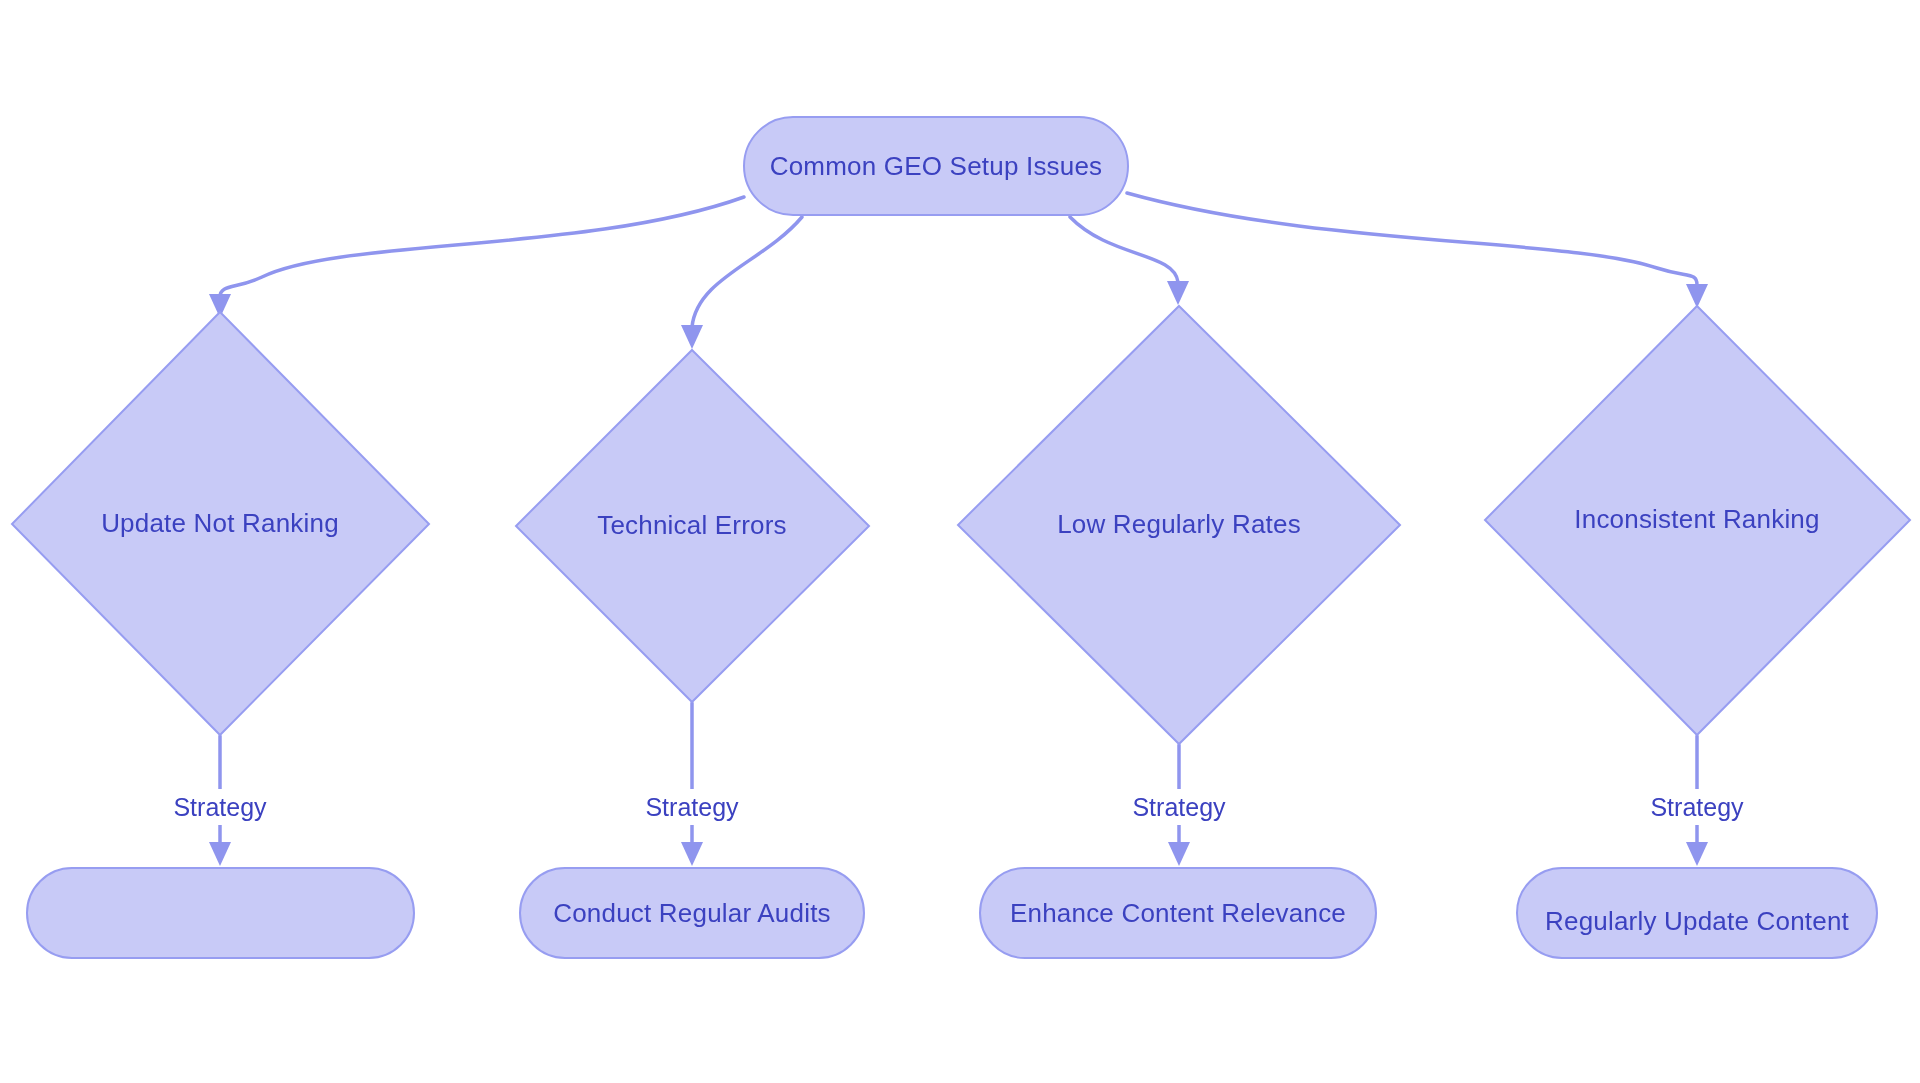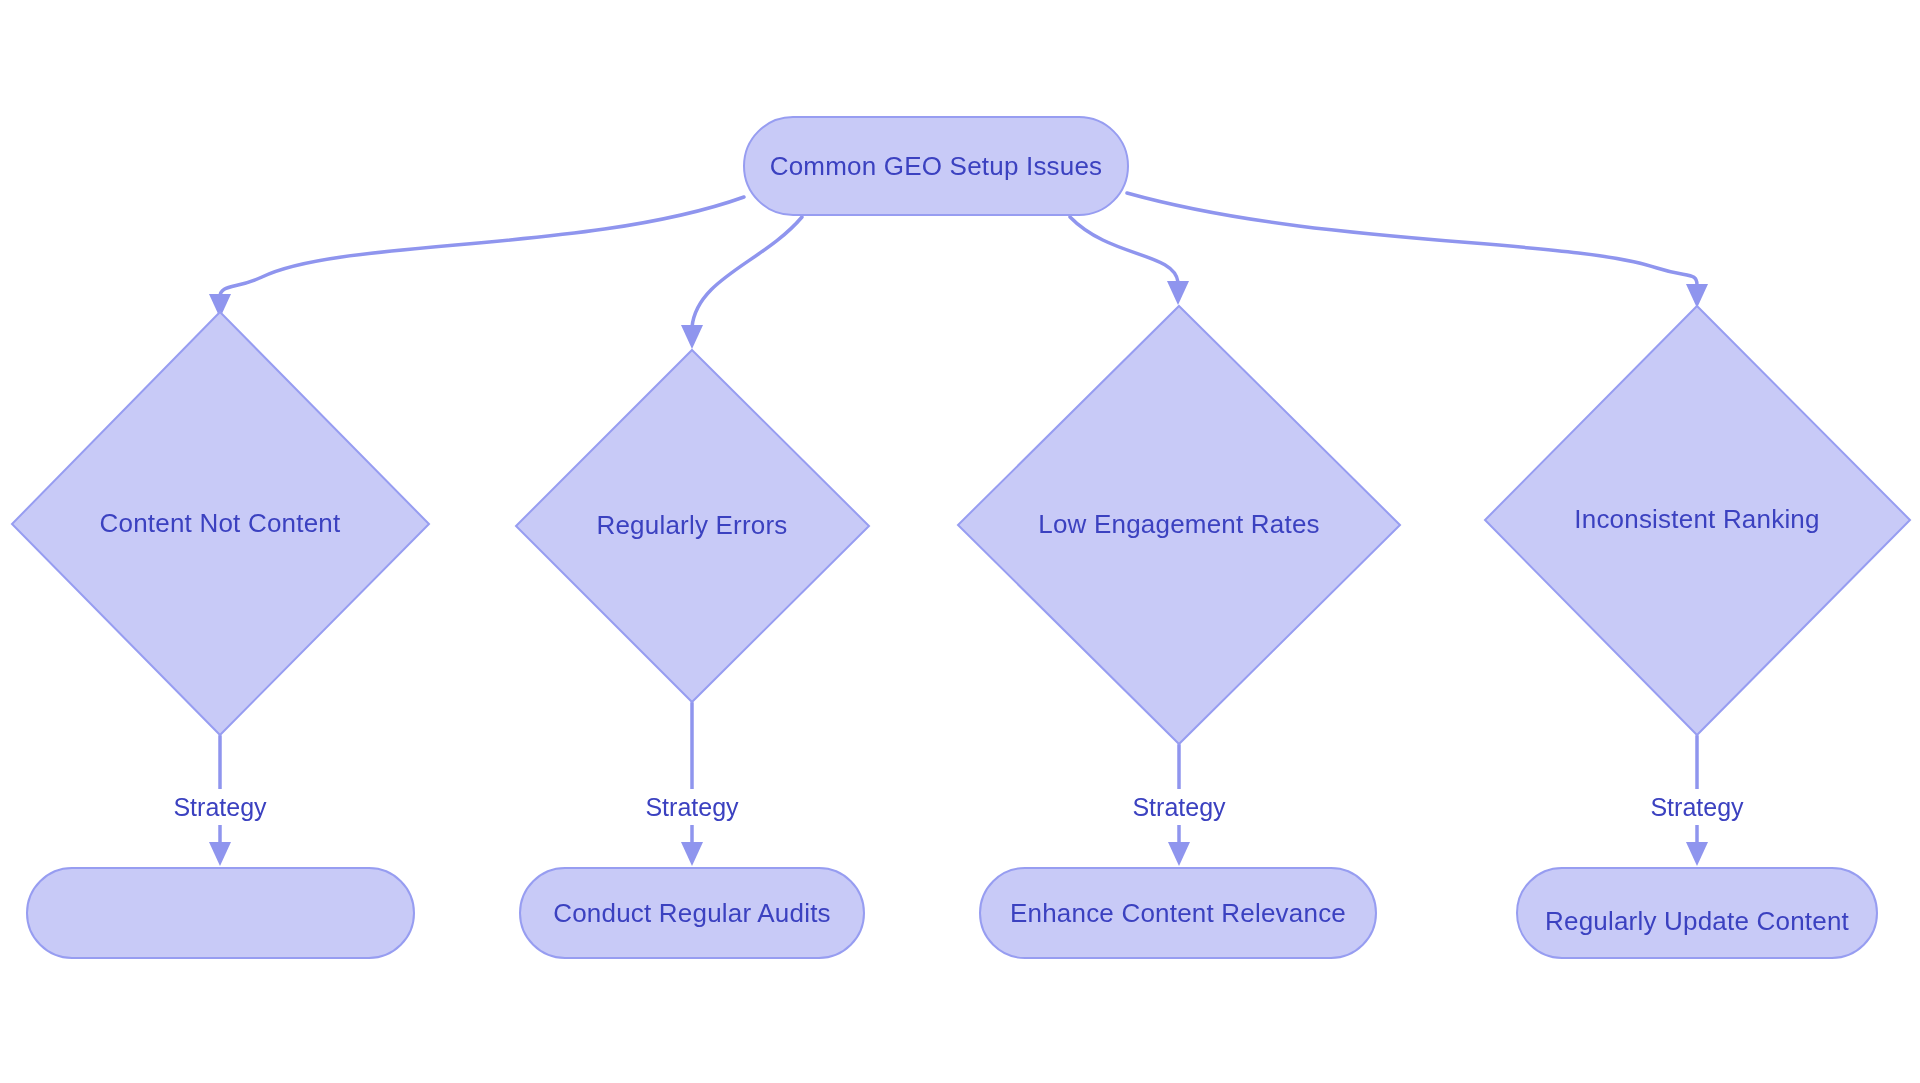--- a/index.html
+++ b/index.html
@@ -96,23 +96,23 @@
     <polygon class="shape" points="1697,306 1910,520 1697,735 1485,520"></polygon>
 
     <rect class="shape" x="27" y="868" width="387" height="90" rx="45" ry="45"></rect>
     <rect class="shape" x="520" y="868" width="344" height="90" rx="45" ry="45"></rect>
     <rect class="shape" x="980" y="868" width="396" height="90" rx="45" ry="45"></rect>
     <rect class="shape" x="1517" y="868" width="360" height="90" rx="45" ry="45"></rect>
   </svg>
 
   <div class="node-label" style="left:936px; top:167px;">Common GEO Setup Issues</div>
 
-  <div class="node-label" style="left:220px; top:524px;">Content Not Content</div>
-  <div class="node-label" style="left:692px; top:526px;">Regularly Errors</div>
-  <div class="node-label" style="left:1179px; top:525px;">Low Engagement Rates</div>
+  <div class="node-label" style="left:220px; top:524px;">Update Not Ranking</div>
+  <div class="node-label" style="left:692px; top:526px;">Technical Errors</div>
+  <div class="node-label" style="left:1179px; top:525px;">Low Regularly Rates</div>
   <div class="node-label" style="left:1697px; top:520px;">Inconsistent Ranking</div>
 
   <div class="edge-label" style="left:220px; top:807px;">Strategy</div>
   <div class="edge-label" style="left:692px; top:807px;">Strategy</div>
   <div class="edge-label" style="left:1179px; top:807px;">Strategy</div>
   <div class="edge-label" style="left:1697px; top:807px;">Strategy</div>
 
   <div class="node-label" style="left:692px; top:914px;">Conduct Regular Audits</div>
   <div class="node-label" style="left:1178px; top:914px;">Enhance Content Relevance</div>
   <div class="node-label" style="left:1697px; top:914px;margin-top:8px;">Regularly Update Content</div>

